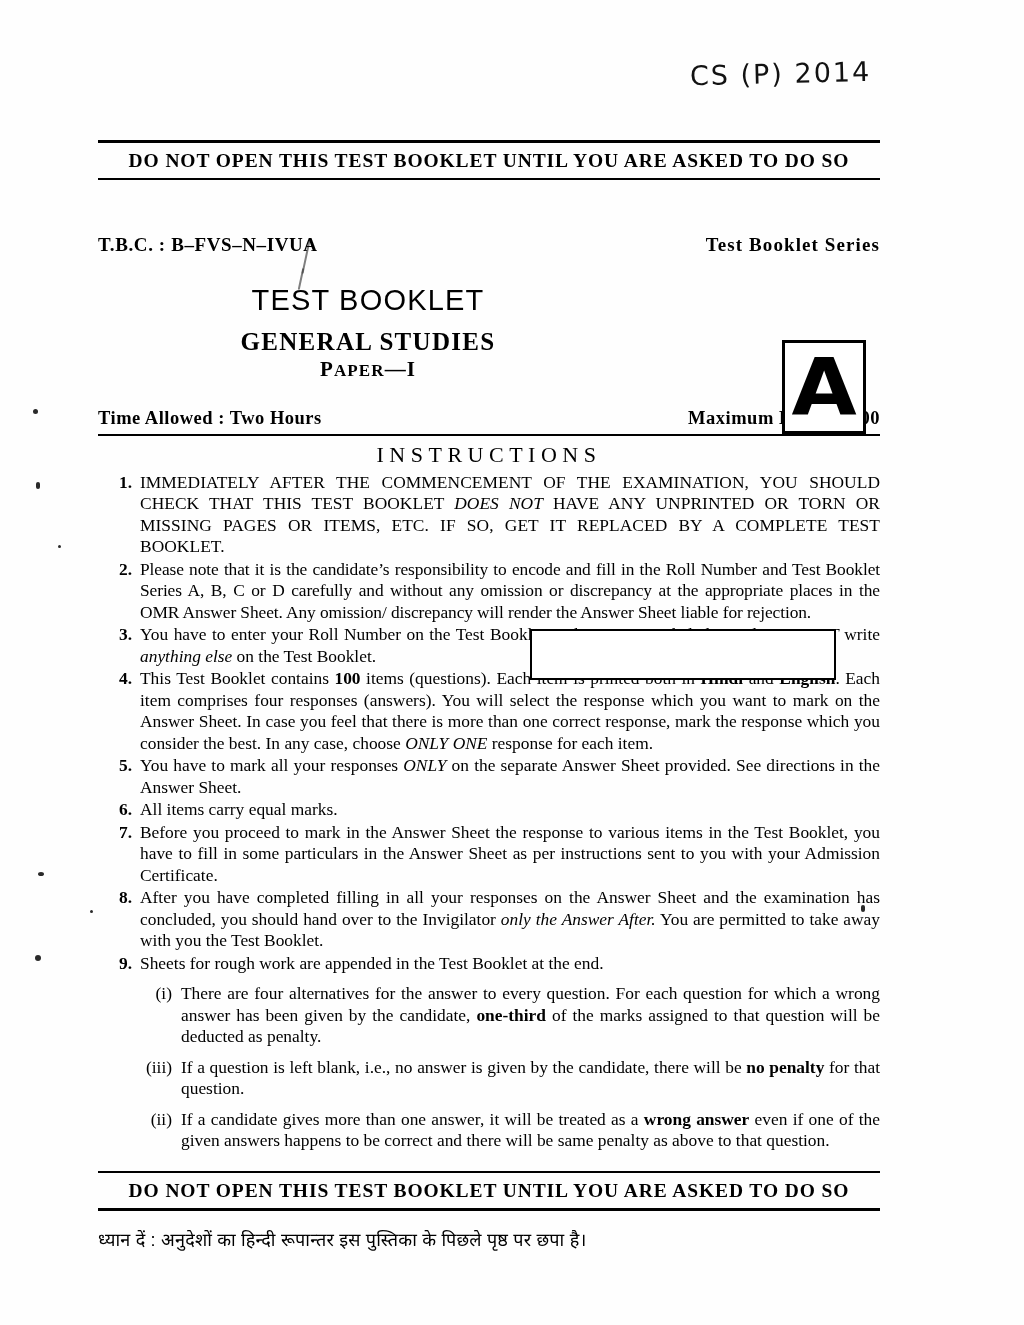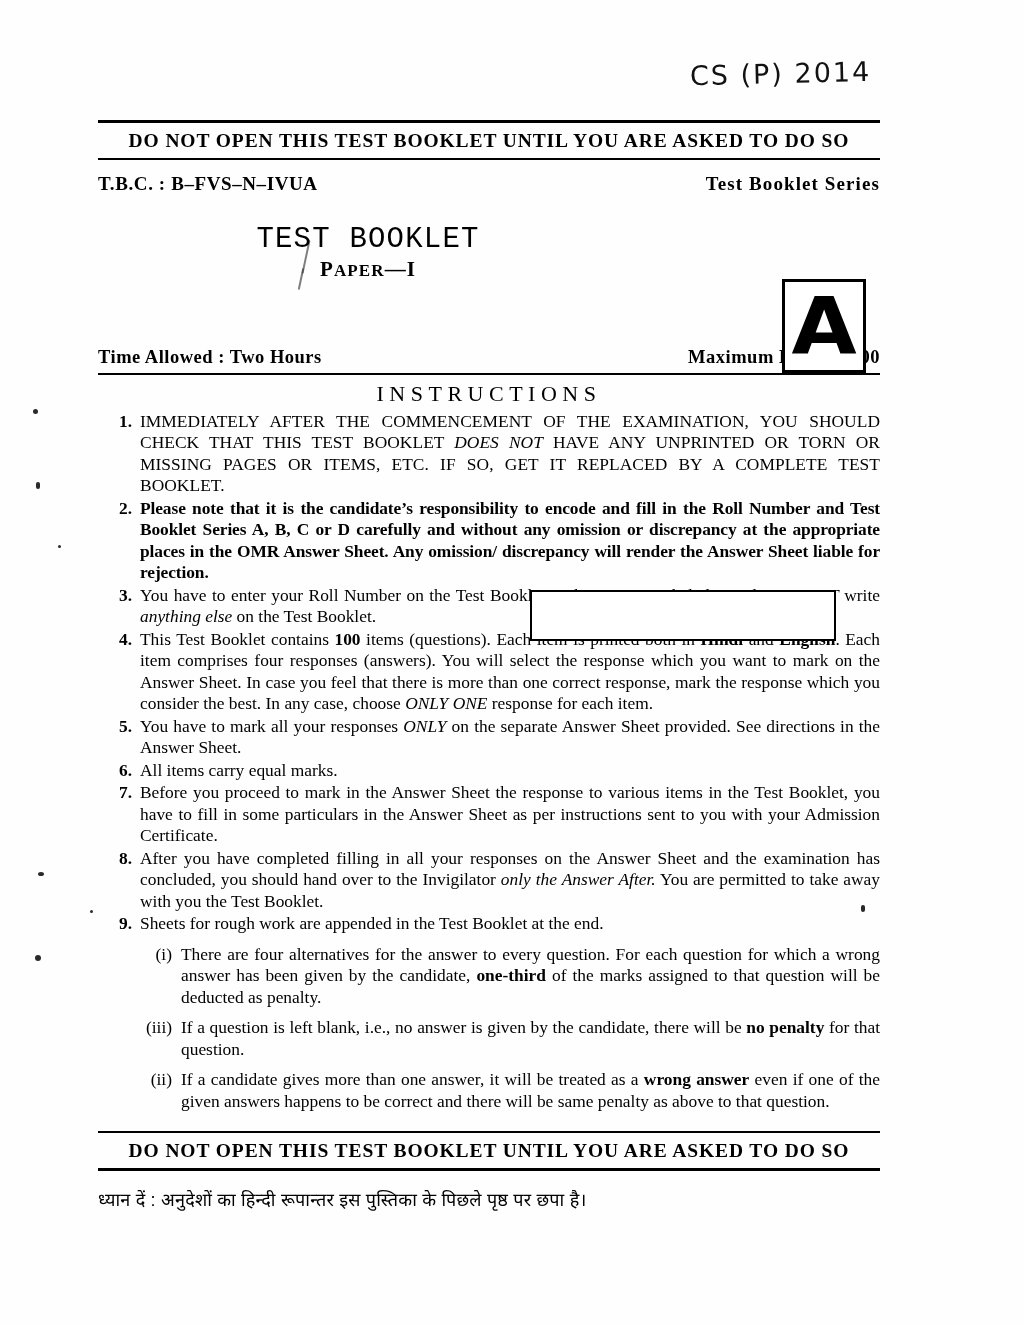--- a/index.html
+++ b/index.html
@@ -34,21 +34,21 @@
     letter-spacing: 2px;
     color: #121212;
     transform: rotate(-1.4deg);
     font-weight: 500;
   }
 
   
   .sheet {
     position: absolute;
     left: 98px;
-    top: 120px;
+    top: 140px;
     width: 782px;
   }
 
   .rule-thick {
     border-top: 3px solid #000;
     height: 0;
     margin: 0;
   }
   .rule-thin {
     border-top: 2px solid #000;
@@ -69,39 +69,39 @@
   
   .tbc-row {
     display: flex;
     justify-content: space-between;
     align-items: baseline;
     padding-top: 13px;
     font-weight: bold;
     font-size: 19px;
     letter-spacing: 0.6px;
   }
-  .tbc-left { white-space: nowrap; }
+  .tbc-left { white-space: nowrap; margin-top: 41px; }
   .tbc-right { white-space: nowrap; letter-spacing: 1.1px; }
 
   
   .title-block {
     position: relative;
     height: 152px;
   }
   .titles {
     position: absolute;
     left: 0;
     top: 28px;
     width: 540px;
     text-align: center;
   }
   .t-booklet {
     font-size: 29px;
     letter-spacing: 1.2px;
-    font-family: Liberation Mono, monospace;
+    font-family: Liberation Sans, sans-serif;
   }
   .t-general {
     font-size: 25px;
     font-weight: bold;
     letter-spacing: 1.3px;
     margin-top: 11px;
   }
   .t-paper {
     font-size: 21px;
     font-weight: bold;
@@ -173,21 +173,21 @@
   }
   .inst-body {
     flex: 1 1 auto;
     text-align: justify;
     text-justify: inter-word;
   }
   .inst-body.caps {
     letter-spacing: 0.05px;
   }
   .inst-body.bold {
-    font-weight: bold;
+    font-weight: normal;
     letter-spacing: -0.1px;
   }
   .nojust { text-align: left; }
 
   
   .sub-list {
     margin-top: 9px;
     margin-left: 40px;
   }
   .sub {
@@ -276,20 +276,21 @@
     <div class="rule-thin"></div>
 
     <div class="tbc-row">
       <div class="tbc-left">T.B.C.  :  B–FVS–N–IVUA</div>
       <div class="tbc-right">Test Booklet Series</div>
     </div>
 
     <div class="title-block">
       <div class="titles">
         <div class="t-booklet">TEST BOOKLET</div>
+        <div class="t-general">GENERAL STUDIES</div>
         <div class="t-paper"><span>P</span><span class="small-caps">APER</span><span>—I</span></div>
       </div>
       <div class="series-box">
         <span class="series-letter">A</span>
       </div>
     </div>
 
     <div class="time-row">
       <div>Time Allowed : Two Hours</div>
       <div>Maximum Marks : 200</div>

